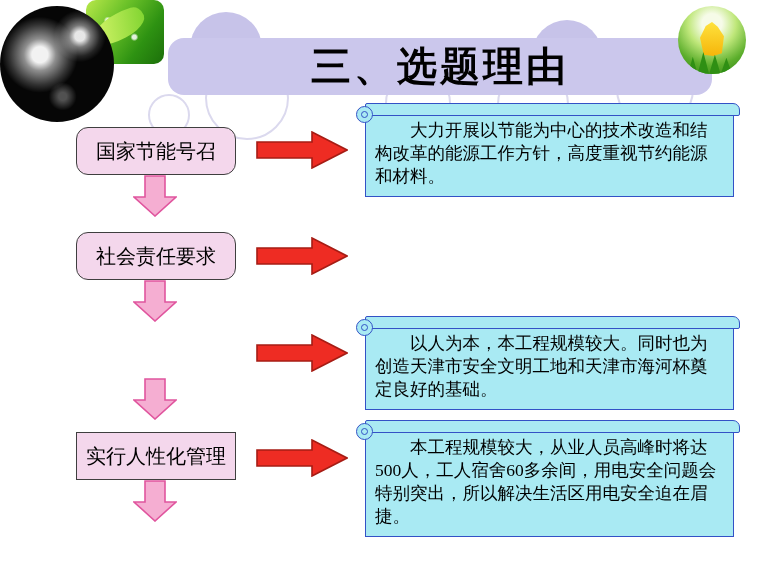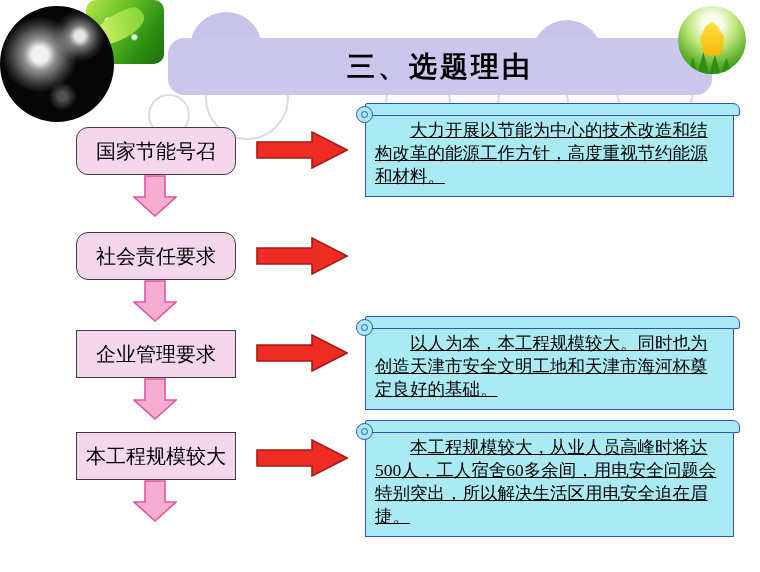--- a/index.html
+++ b/index.html
@@ -7,21 +7,21 @@
          font-family:"Liberation Serif","DejaVu Serif",serif;color:#000;}
 
   
   .circle{position:absolute;border-radius:50%;z-index:1;}
   .circle.fill{background:#c7c3e9;}
   .circle.line{background:#ffffff;border:2px solid #dbd9ee;}
 
   
   .banner{position:absolute;left:168px;top:38px;width:544px;height:57px;background:#cbc7ec;
           border-radius:16px;z-index:2;display:flex;align-items:center;justify-content:center;}
-  .title{margin:0;font-size:28px;font-weight:700;letter-spacing:3px;font-family:"Liberation Serif","DejaVu Serif",serif;}
+  .title{margin:0;font-size:40px;font-weight:700;letter-spacing:3px;font-family:"Liberation Serif","DejaVu Serif",serif;}
 
   
   .dandelion{position:absolute;left:0;top:6px;width:114px;height:116px;border-radius:50%;z-index:4;
     background:
       radial-gradient(circle at 35% 42%, rgba(255,255,255,.95) 0 8px, rgba(255,255,255,.55) 16px, rgba(255,255,255,.18) 30px, rgba(255,255,255,0) 38px),
       radial-gradient(circle at 70% 26%, rgba(255,255,255,.9) 0 5px, rgba(255,255,255,.45) 11px, rgba(255,255,255,.12) 20px, rgba(255,255,255,0) 26px),
       radial-gradient(circle at 55% 78%, rgba(255,255,255,.3) 0 4px, rgba(255,255,255,0) 14px),
       #060606;}
   .leafimg{position:absolute;left:86px;top:0;width:78px;height:64px;border-radius:10px;z-index:3;
     background:
@@ -47,21 +47,21 @@
   .down-arrow,.right-arrow{position:absolute;z-index:3;}
 
   
   .scroll{position:absolute;z-index:3;}
   .scroll-band{position:absolute;left:9px;right:0;top:0;height:13px;background:#a9eaf3;
       border:1.6px solid #3352c6;border-radius:2px 7px 2px 2px;box-sizing:border-box;}
   .scroll-curl{position:absolute;left:0;top:3px;width:17px;height:17px;border-radius:50%;background:#a9eaf3;
       border:1.6px solid #3352c6;box-sizing:border-box;z-index:2;}
   .scroll-curl i{position:absolute;left:4px;top:4px;width:5px;height:5px;border:1.4px solid #3352c6;border-radius:50%;display:block;}
   .scroll-sheet{position:absolute;left:9px;right:6px;top:11.5px;bottom:0;background:#a9eaf3;
-      border:1.6px solid #3352c6;box-sizing:border-box;text-decoration:underline;}
+      border:1.6px solid #3352c6;box-sizing:border-box;}
   .scroll-text{margin:3px 9px;font-size:17.5px;line-height:1.32;text-indent:2em;}
 </style>
 </head>
 <body>
 
 <div class="stage">
 
   <div class="circle fill" style="left:190px;top:12px;width:72px;height:72px;"></div>
   <div class="circle fill" style="left:532px;top:20px;width:70px;height:70px;"></div>
   <div class="circle line" style="left:205px;top:56px;width:80px;height:80px;"></div>
@@ -103,41 +103,38 @@
   <div class="reason-box" style="top:232px;border-radius:12px;">
     <span>社会责任要求</span>
   </div>
   <svg class="down-arrow" style="left:133px;top:280px;" width="44" height="42" viewBox="0 0 44 42">
     <polygon points="12,1 32,1 32,22 43,22 22,41 1,22 12,22" fill="#f5aed2" stroke="#e0559e" stroke-width="1.6"></polygon>
   </svg>
   <svg class="right-arrow" style="left:256px;top:237px;" width="92" height="38" viewBox="0 0 92 38">
     <polygon points="1,11 56,11 56,1 91,19 56,37 56,27 1,27" fill="#ee2c23" stroke="#a61c14" stroke-width="1.6"></polygon>
   </svg>
 
-  <div class="reason-box" style="top:330px;">
-    <span>企业管理要求</span>
-  </div>
   <svg class="down-arrow" style="left:133px;top:378px;" width="44" height="42" viewBox="0 0 44 42">
     <polygon points="12,1 32,1 32,22 43,22 22,41 1,22 12,22" fill="#f5aed2" stroke="#e0559e" stroke-width="1.6"></polygon>
   </svg>
   <svg class="right-arrow" style="left:256px;top:334px;" width="92" height="38" viewBox="0 0 92 38">
     <polygon points="1,11 56,11 56,1 91,19 56,37 56,27 1,27" fill="#ee2c23" stroke="#a61c14" stroke-width="1.6"></polygon>
   </svg>
   <div class="scroll" style="left:356px;top:316px;width:384px;height:94px;">
     <div class="scroll-band"></div>
     <div class="scroll-curl">
         <i></i>
       </div>
     <div class="scroll-sheet">
       <p class="scroll-text">以人为本，本工程规模较大。同时也为创造天津市安全文明工地和天津市海河杯奠定良好的基础。</p>
     </div>
   </div>
 
   <div class="reason-box" style="top:432px;">
-    <span>本工程规模较大</span>
+    <span>实行人性化管理</span>
   </div>
   <svg class="down-arrow" style="left:133px;top:480px;" width="44" height="42" viewBox="0 0 44 42">
     <polygon points="12,1 32,1 32,22 43,22 22,41 1,22 12,22" fill="#f5aed2" stroke="#e0559e" stroke-width="1.6"></polygon>
   </svg>
   <svg class="right-arrow" style="left:256px;top:439px;" width="92" height="38" viewBox="0 0 92 38">
     <polygon points="1,11 56,11 56,1 91,19 56,37 56,27 1,27" fill="#ee2c23" stroke="#a61c14" stroke-width="1.6"></polygon>
   </svg>
   <div class="scroll" style="left:356px;top:420px;width:384px;height:117px;">
     <div class="scroll-band"></div>
     <div class="scroll-curl">

